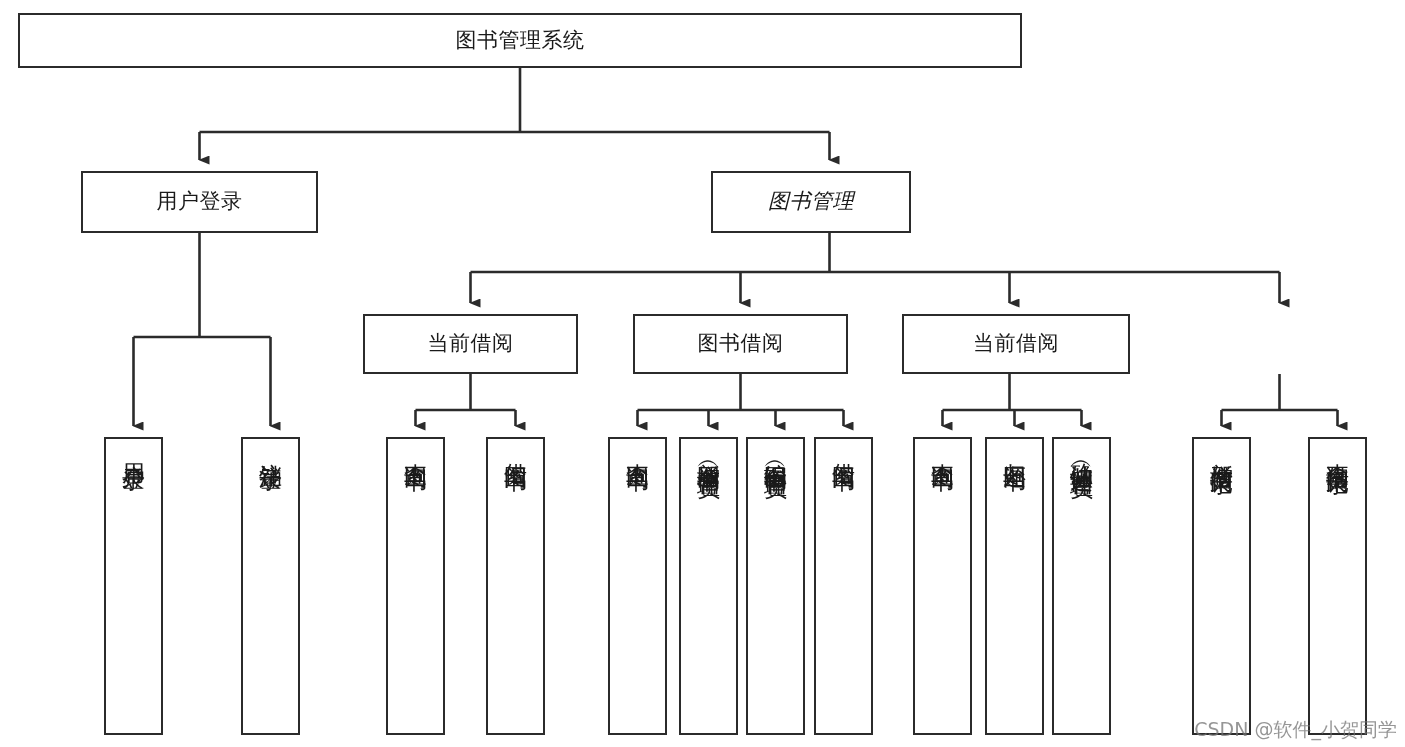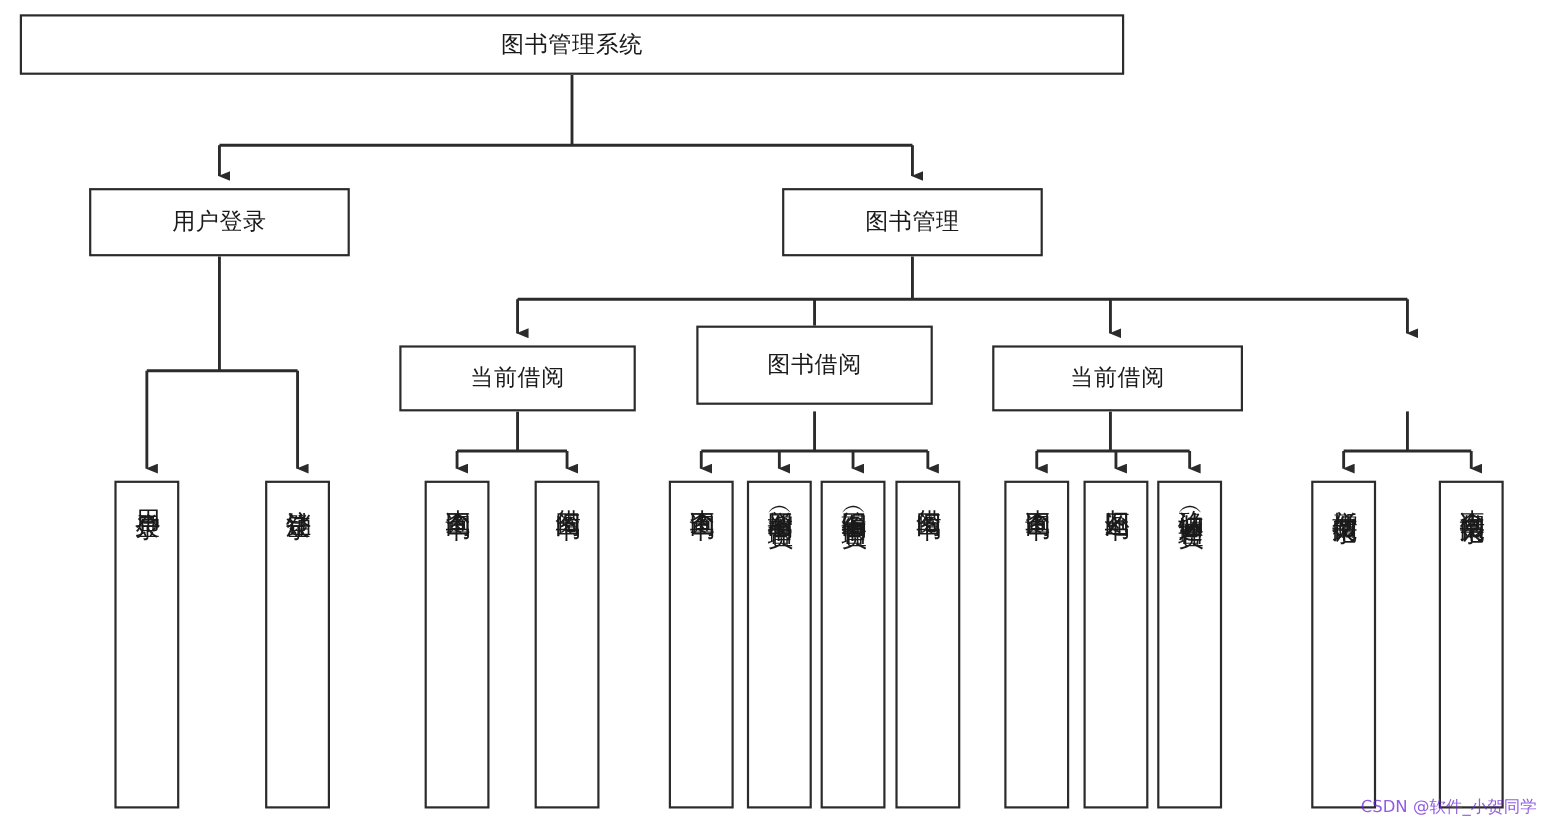--- a/index.html
+++ b/index.html
@@ -55,22 +55,22 @@
     text-orientation: upright;
     font-size: 23px;
     line-height: 1.18;
     letter-spacing: 2px;
     margin: 0 auto;
   }
   #watermark {
     position: absolute;
     right: 8px;
     bottom: 4px;
-    font-size: 15px;
-    color: #6d28d9;
+    font-size: 19px;
+    color: #737373;
     opacity: 0.75;
     white-space: nowrap;
     font-family: "DejaVu Sans", "Liberation Sans", sans-serif;
   }
 </style>
 </head>
 <body>
 
 <div id="diagram-root">
 
@@ -117,28 +117,28 @@
       </g>
   </svg>
 
   <div class="node horizontal" style="left: 18px; top: 13px; width: 1004px; height: 55px;">
     <span class="node-label">图书管理系统</span>
   </div>
 
   <div class="node horizontal" style="left: 81px; top: 171px; width: 237px; height: 62px;">
     <span class="node-label">用户登录</span>
   </div>
-  <div class="node horizontal" style="left: 711px; top: 171px; width: 237px; height: 62px;">
+  <div class="node horizontal" style="left: 711px; top: 171px; width: 200px; height: 62px; font-style: italic;">
     <span class="node-label">图书管理</span>
   </div>
 
   <div class="node horizontal" style="left: 363px; top: 314px; width: 215px; height: 60px;">
     <span class="node-label">当前借阅</span>
   </div>
-  <div class="node horizontal" style="left: 633px; top: 296px; width: 215px; height: 72px;">
+  <div class="node horizontal" style="left: 633px; top: 314px; width: 215px; height: 60px;">
     <span class="node-label">图书借阅</span>
   </div>
   <div class="node horizontal" style="left: 902px; top: 314px; width: 228px; height: 60px;">
     <span class="node-label">当前借阅</span>
   </div>
 
   <div class="node vertical" style="left: 104px; top: 437px; width: 59px; height: 298px;">
     <span class="node-label">用户登录</span>
   </div>
   <div class="node vertical" style="left: 241px; top: 437px; width: 59px; height: 298px;">

